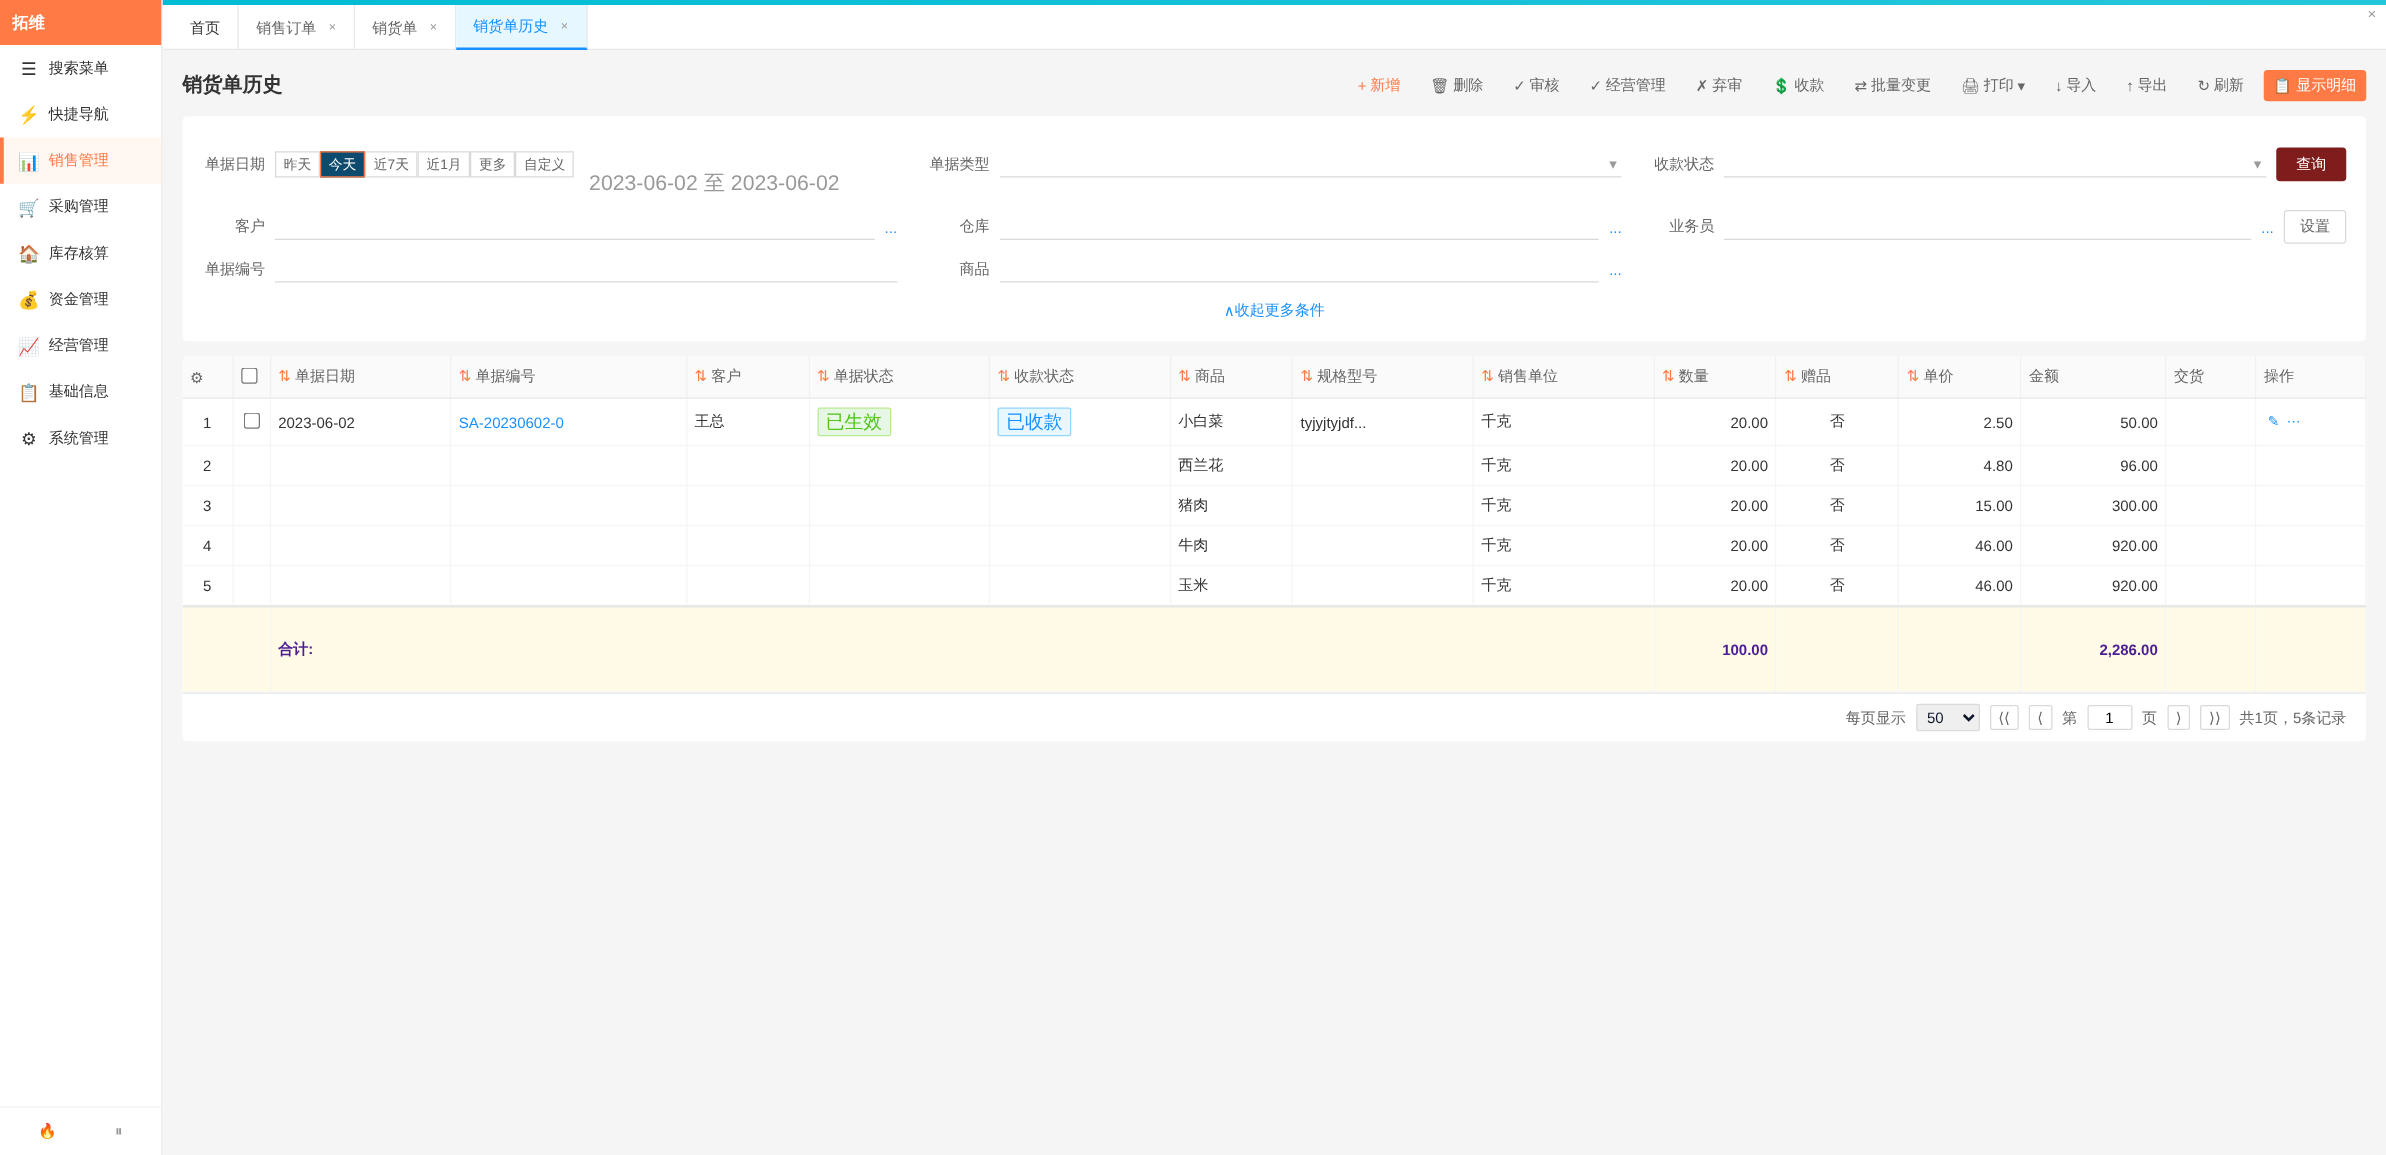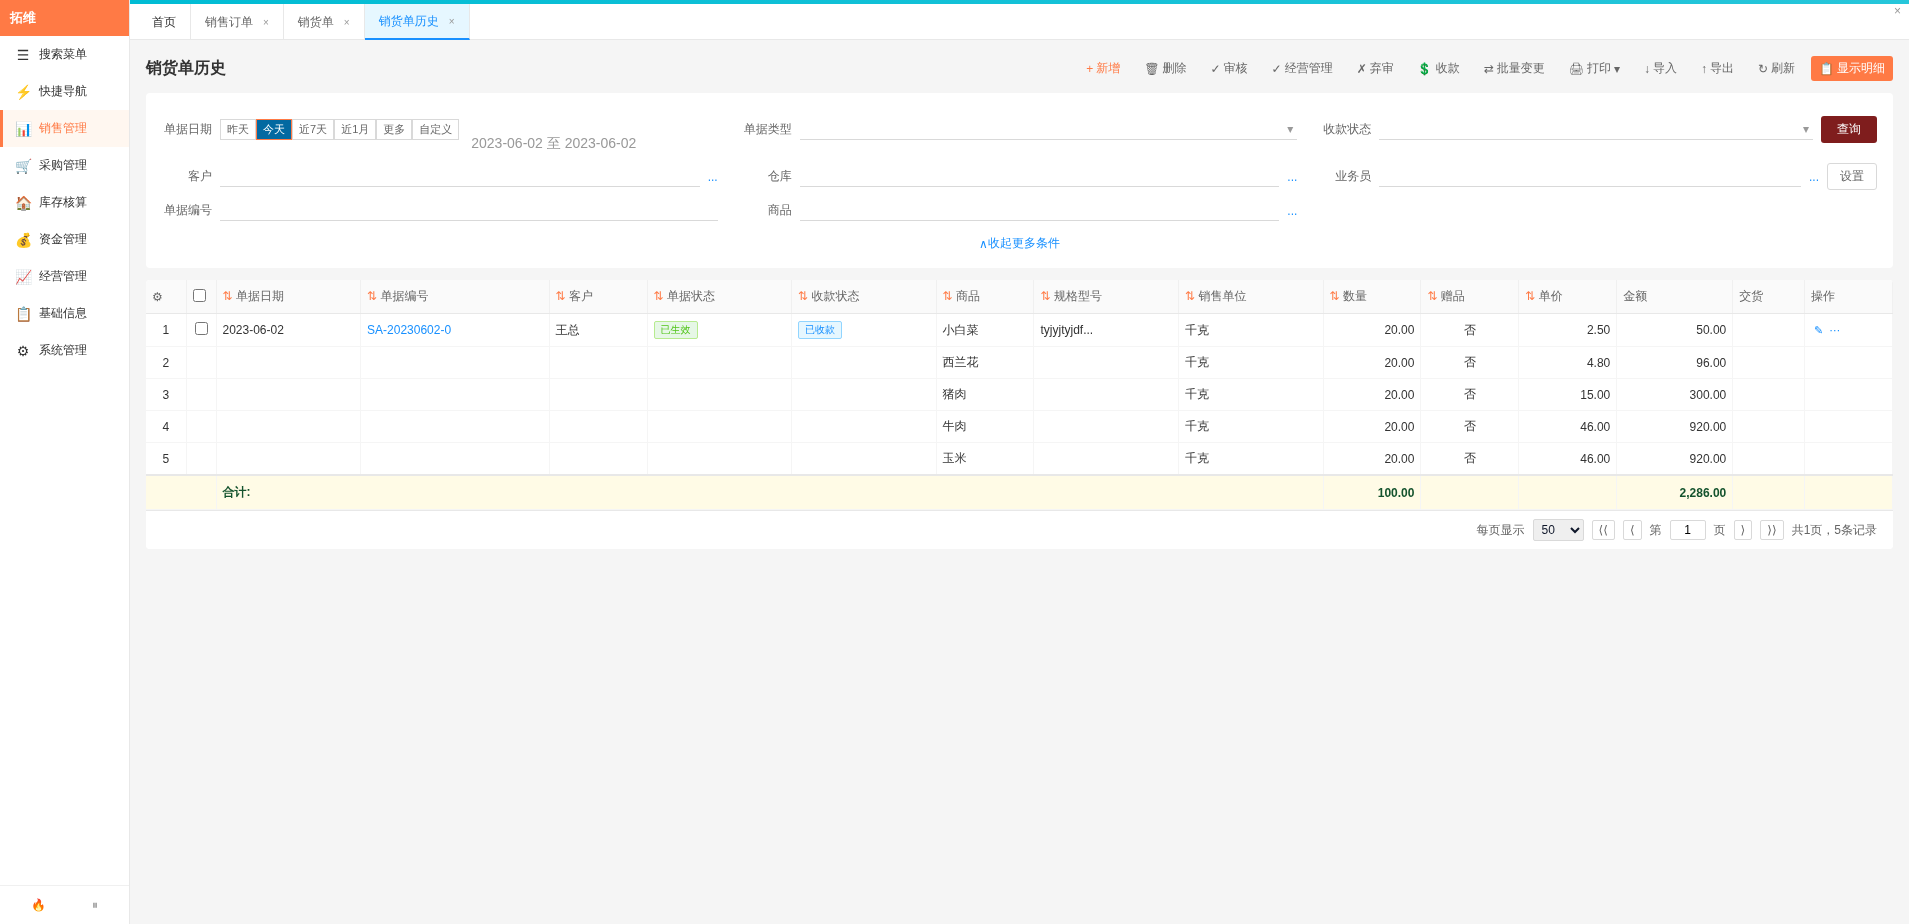--- a/index.html
+++ b/index.html
@@ -195,27 +195,27 @@
     }
     .date-btn {
       padding: 2px 6px;
       border: 1px solid #d9d9d9;
       background: #fff;
       cursor: pointer;
       color: #666;
       font-size: 11px;
     }
     .date-btn.active {
-      background: #0369a1;
+      background: #0c4a6e;
       color: #fff;
       border-color: #ff7a45;
     }
     .date-range {
       color: #999;
-      font-size: 14px;
+      font-size: 17px;
       margin-left: 4px;
       margin-top: 30px;
     }
     .collapse-btn {
       display: flex;
       align-items: center;
       justify-content: center;
       padding: 4px;
       color: #1890ff;
       cursor: pointer;
@@ -268,39 +268,39 @@
       border-right: 1px solid #f5f5f5;
     }
     .th-settings { width: 40px; text-align: center; }
     .th-checkbox { width: 30px; text-align: center; }
     .td-center { text-align: center; }
     .td-right { text-align: right; }
     .badge {
       display: inline-block;
       padding: 1px 6px;
       border-radius: 2px;
-      font-size: 10px;
+      font-size: 15px;
     }
     .badge-active { background: #e6f7e6; color: #52c41a; border: 1px solid #b7eb8f; }
     .badge-paid { background: #e6f7ff; color: #1890ff; border: 1px solid #91d5ff; }
     .link-text { color: #1890ff; cursor: pointer; margin-top: 24px; }
     .op-btn { 
       background: none; border: none; color: #1890ff; cursor: pointer; 
       padding: 1px 3px; font-size: 11px;
     }
 
     
     .total-row {
       background: #fffbe6;
       border-top: 2px solid #e8e8e8;
     }
     .total-row td {
       font-weight: bold;
-      color: #14532d;
-      padding: 8px 6px;
+      color: #4c1d95;
+      padding: 25px 6px;
     }
 
     
     .pagination-bar {
       background: #fff;
       border-top: 1px solid #e8e8e8;
       padding: 8px 16px;
       display: flex;
       align-items: center;
       justify-content: flex-end;

